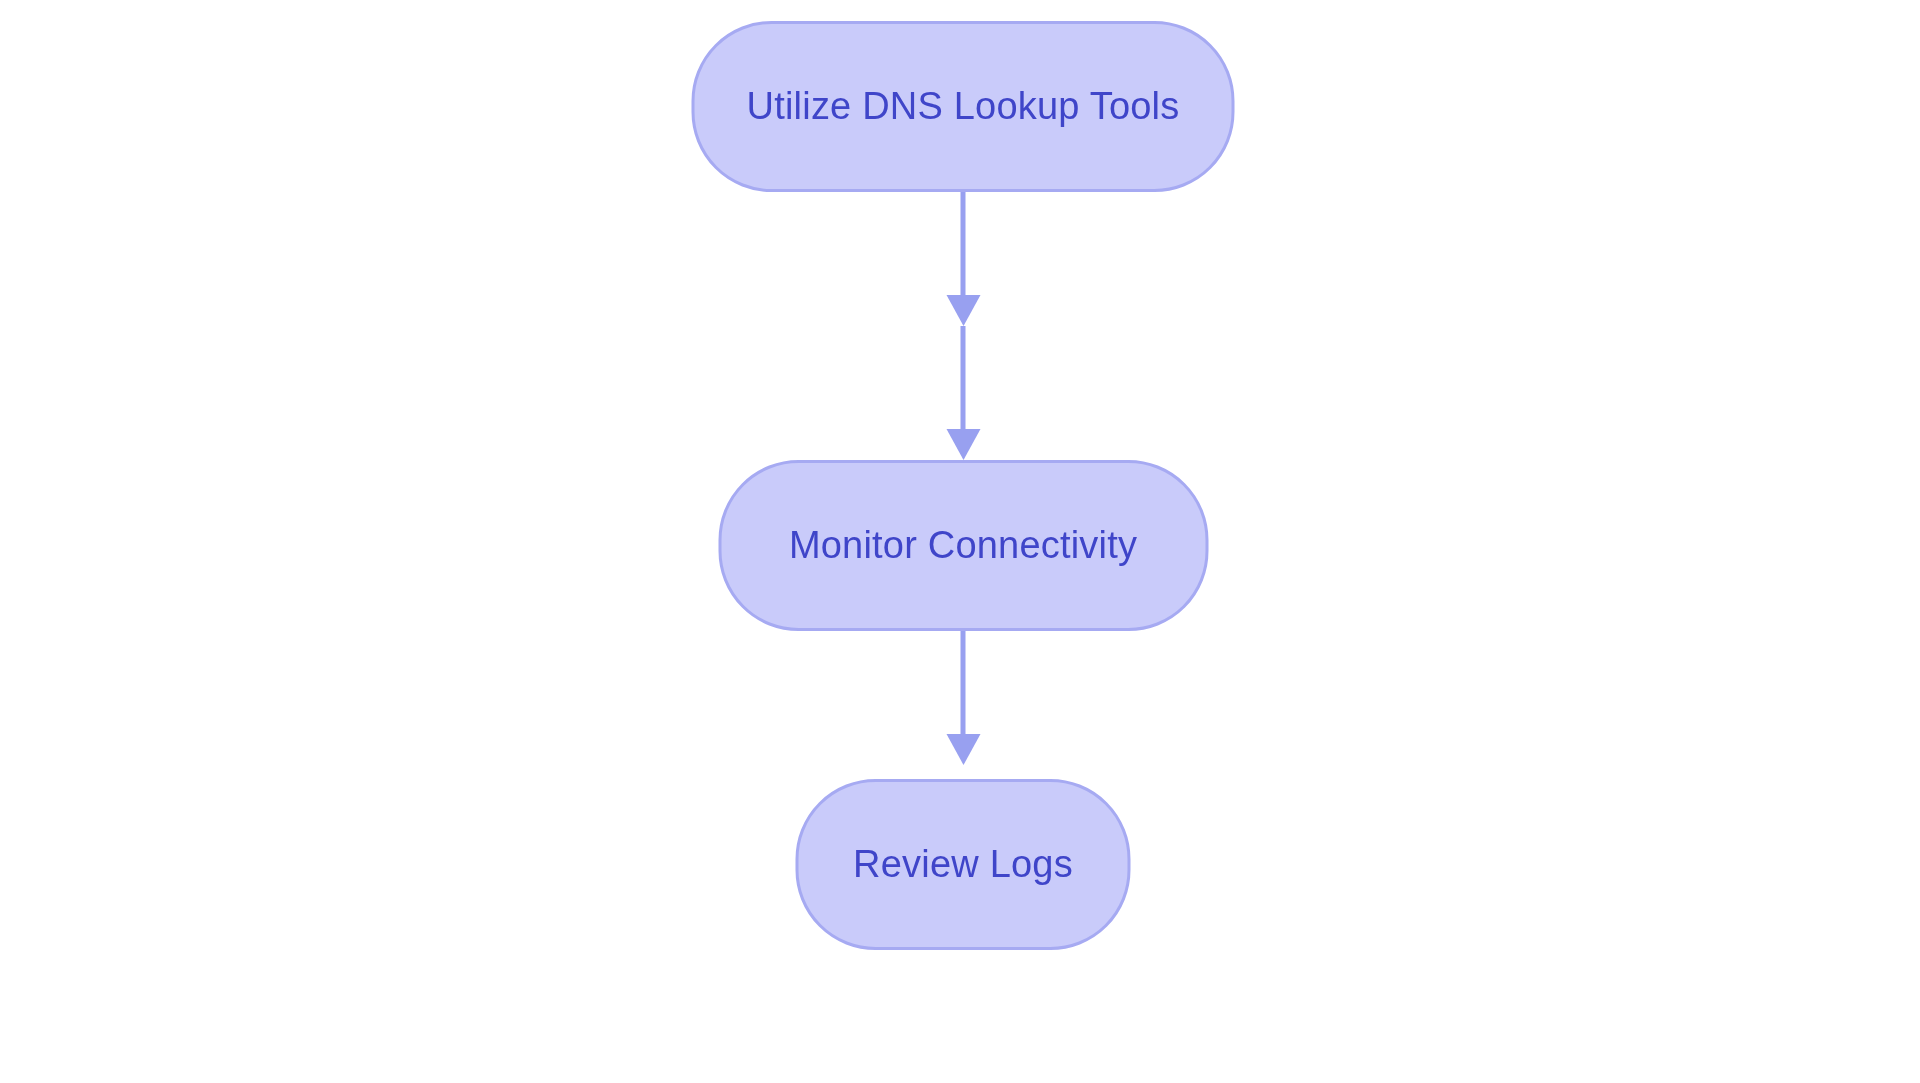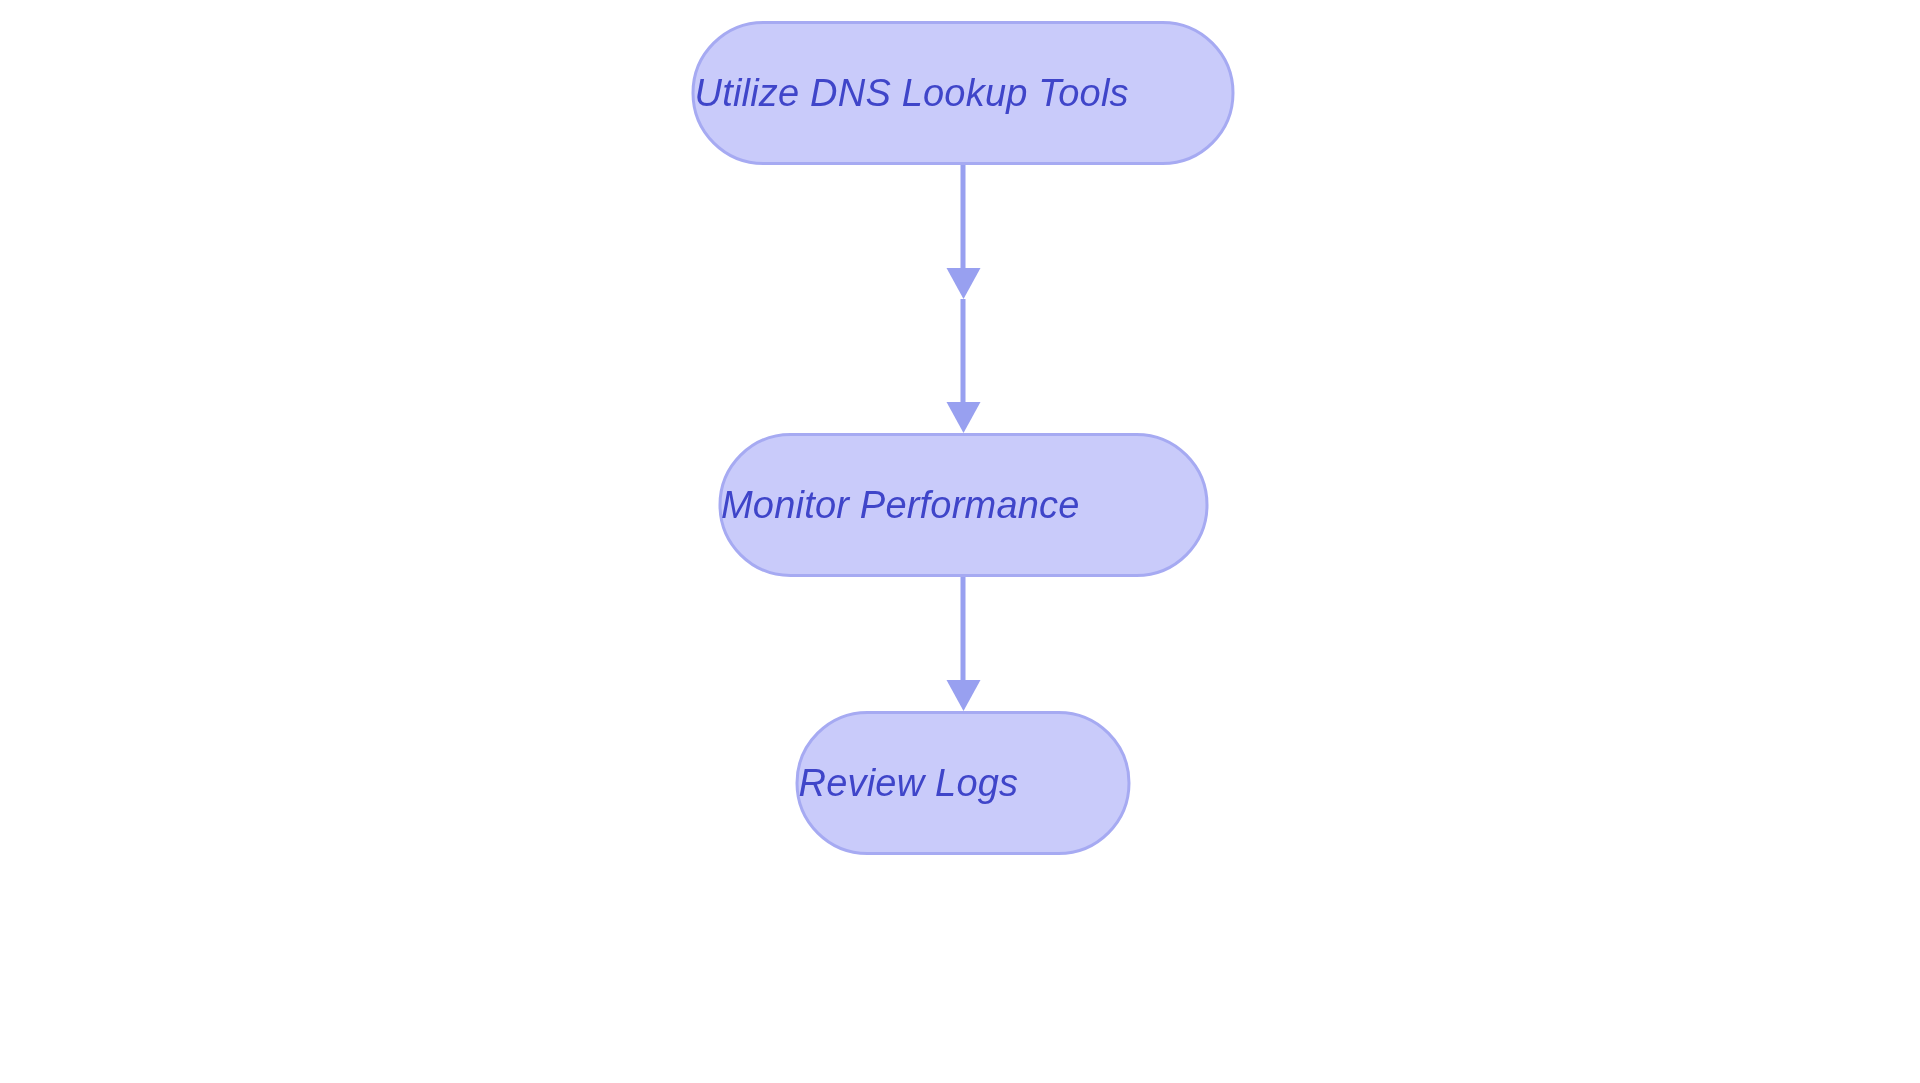--- a/index.html
+++ b/index.html
@@ -29,29 +29,28 @@
   .flow-column {
     position: absolute;
     top: 21px;
     left: 50%;
     transform: translateX(calc(-50% + 3px));
     display: flex;
     flex-direction: column;
     align-items: center;
   }
   .flow-node {
-    height: 144px;
+    height: 171px;
     border-radius: 80px;
     background: var(--node-fill);
     border: 3px solid var(--node-border);
     display: flex;
     align-items: center;
-    justify-content: flex-start;
+    justify-content: center;
     flex-shrink: 0;
-    font-style: italic;
   }
   .flow-node .node-label {
     color: var(--node-text);
     font-size: 38px;
     letter-spacing: 0.2px;
     white-space: nowrap;
   }
   .flow-arrow {
     height: 134px;
     width: 40px;
@@ -69,21 +68,21 @@
   .flow-arrow .arrow-head {
     width: 0;
     height: 0;
     border-left: 17px solid transparent;
     border-right: 17px solid transparent;
     border-top: 31px solid var(--arrow);
   }
   .w-n1 { width: 543px; }
   .w-n2 { width: 540px; }
   .w-n3 { width: 490px; }
-  .w-n4 { width: 335px; }
+  .w-n4 { width: 335px; margin-top: 14px; }
 </style>
 </head>
 <body>
 
 <div class="canvas">
   <div class="flow-column">
 
     <div class="flow-node w-n1">
       <span class="node-label">Utilize DNS Lookup Tools</span>
     </div>
@@ -93,21 +92,21 @@
       <div class="arrow-head"></div>
     </div>
 
 
     <div class="flow-arrow">
       <div class="arrow-line"></div>
       <div class="arrow-head"></div>
     </div>
 
     <div class="flow-node w-n3">
-      <span class="node-label">Monitor Performance</span>
+      <span class="node-label">Monitor Connectivity</span>
     </div>
 
     <div class="flow-arrow">
       <div class="arrow-line"></div>
       <div class="arrow-head"></div>
     </div>
 
     <div class="flow-node w-n4">
       <span class="node-label">Review Logs</span>
     </div>

